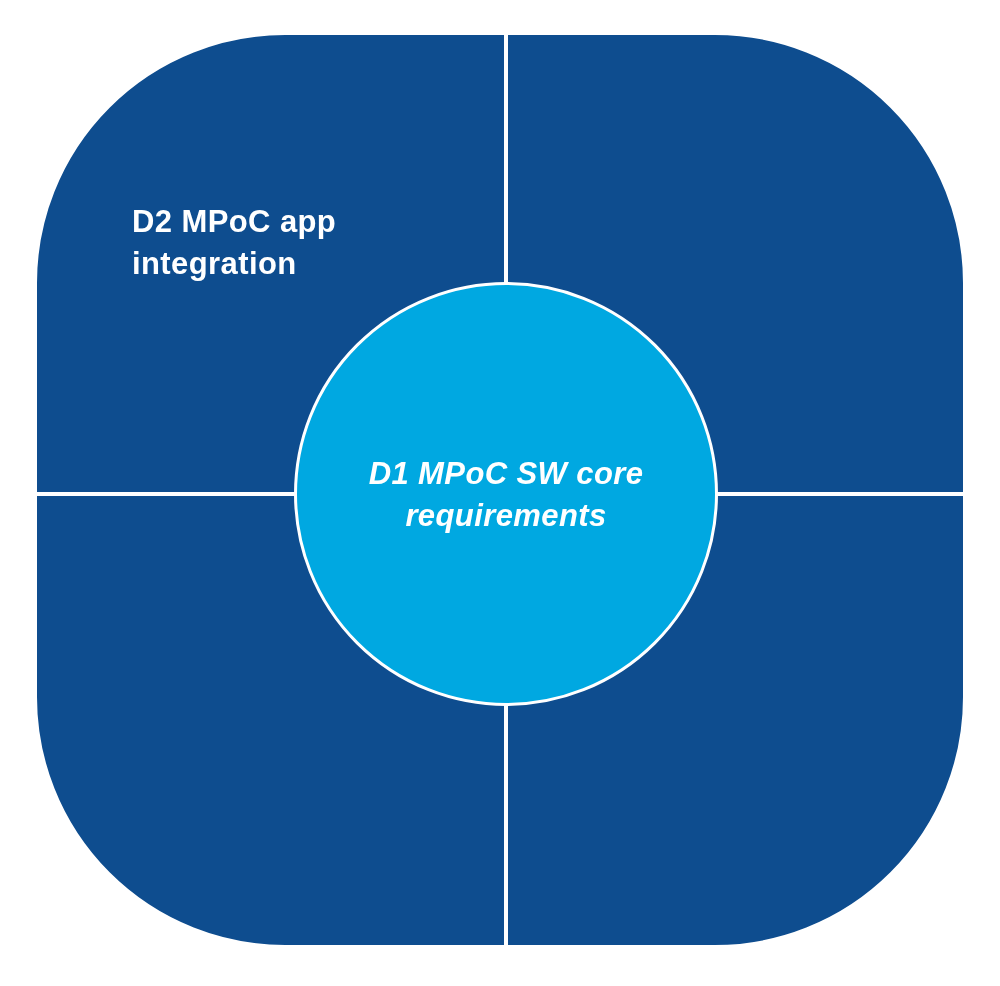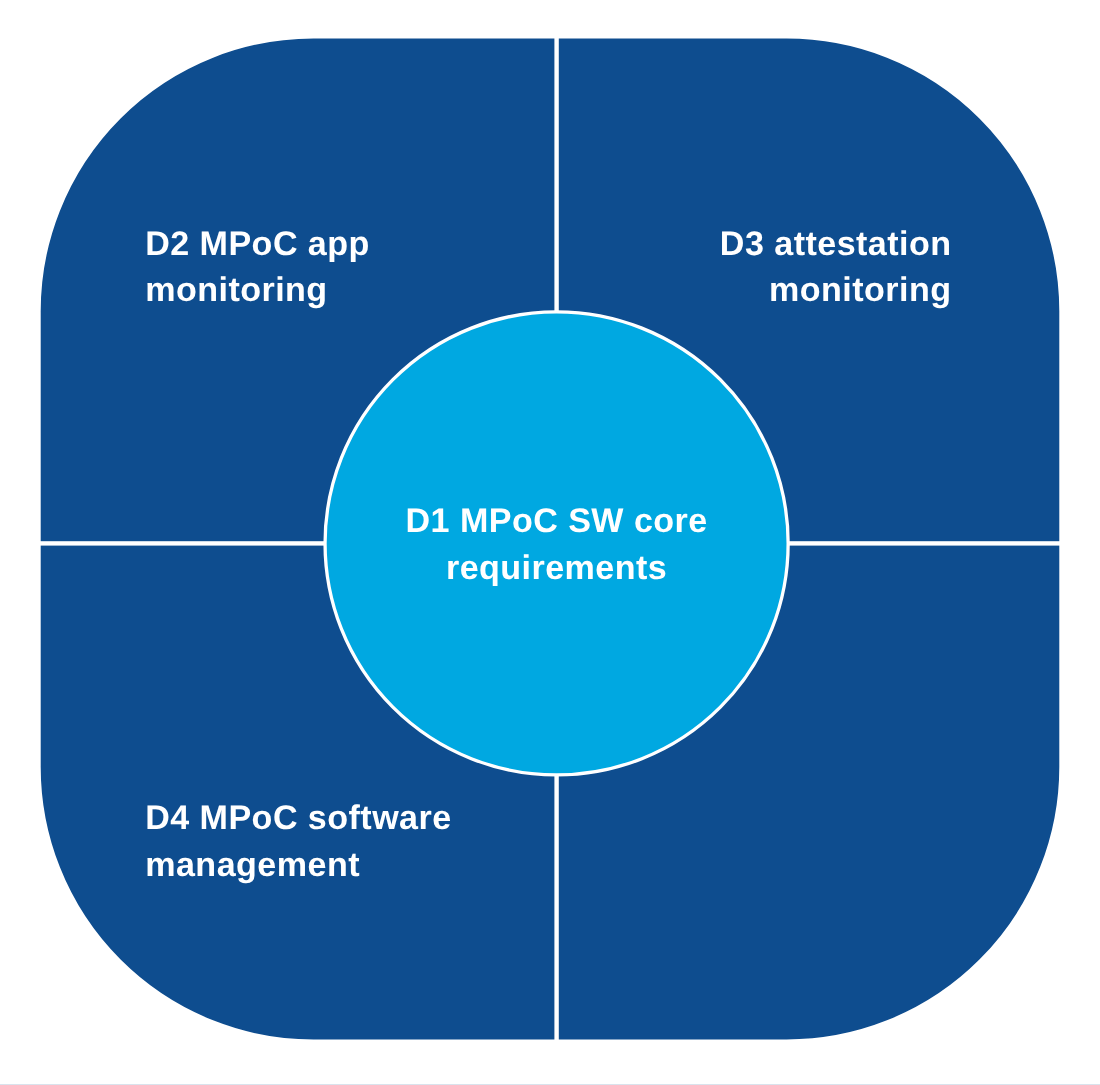--- a/index.html
+++ b/index.html
@@ -88,36 +88,35 @@
     right: 135px;
     top: 725px;
     text-align: right;
     white-space: nowrap;
   }
   .label-center {
     left: 296px;
     top: 453px;
     width: 420px;
     text-align: center;
+    font-style: italic;
   }
 </style>
 </head>
 <body>
 
 <div class="canvas">
 
   <div class="squircle"></div>
 
   <div class="divider-h"></div>
   <div class="divider-v"></div>
 
-  <div class="label label-top-left">D2 MPoC app monitoring</div>
+  <div class="label label-top-left">D2 MPoC app integration</div>
 
-  <div class="label label-top-right">D3 attestation monitoring</div>
 
-  <div class="label label-bottom-left">D4 MPoC software management</div>
 
 
   <div class="center-circle"></div>
 
   <div class="label label-center">D1 MPoC SW core requirements</div>
 
 </div>
 
 </body></html>

